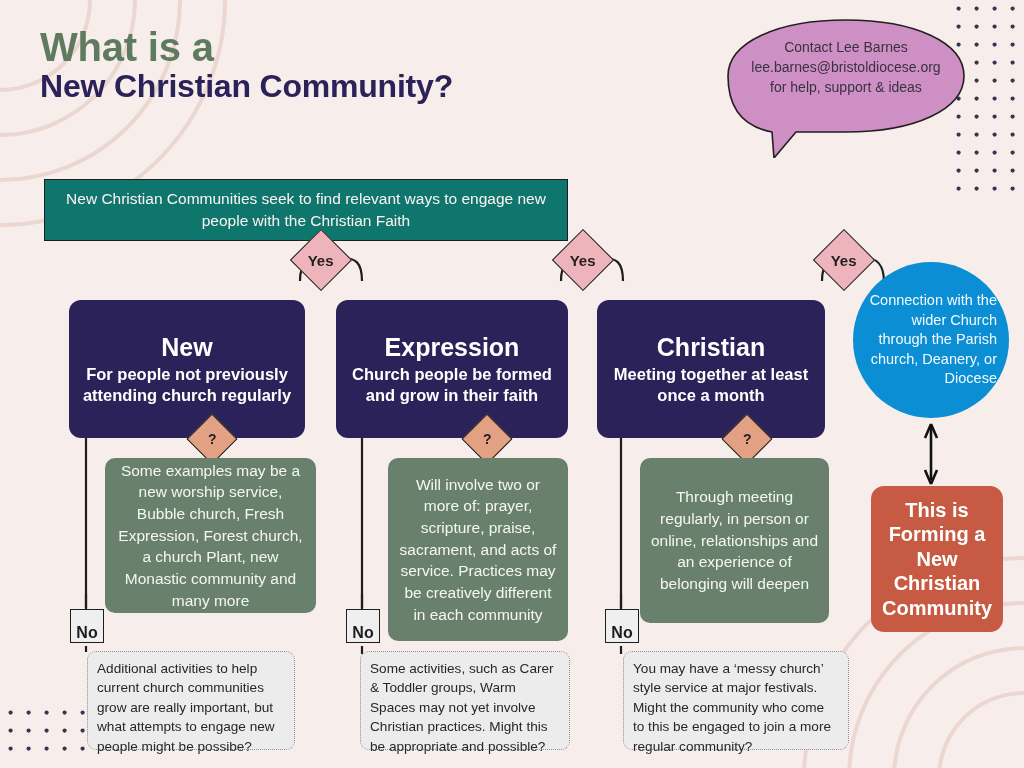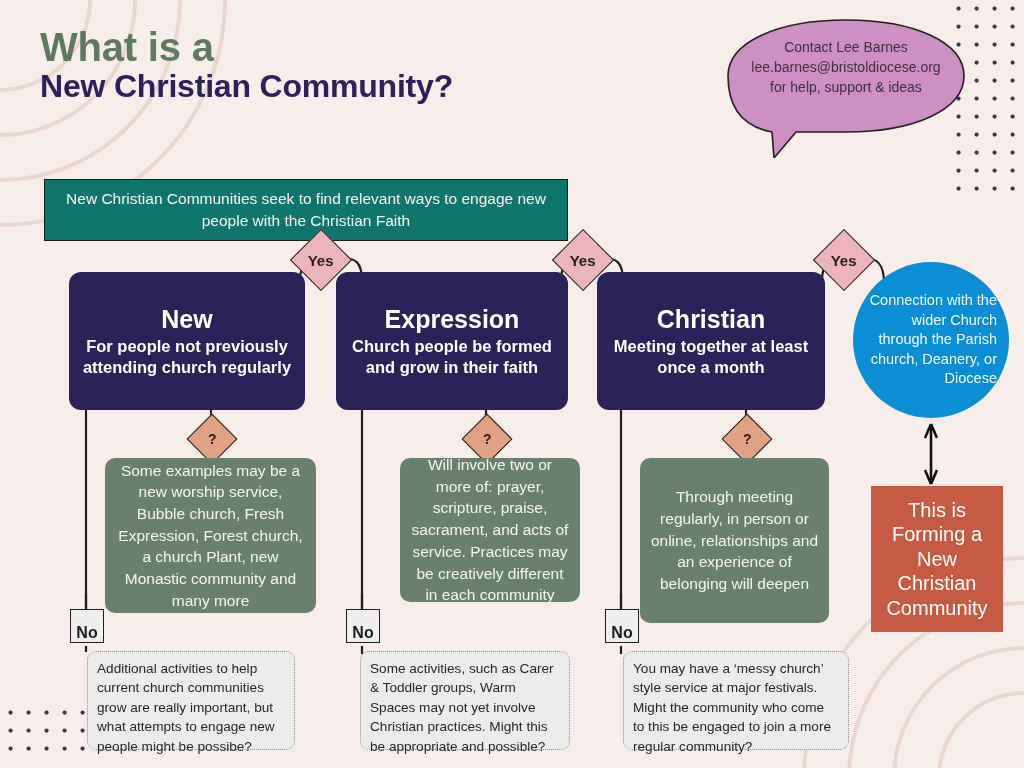--- a/index.html
+++ b/index.html
@@ -98,20 +98,21 @@
     background: #2b2259;
     border-radius: 12px;
     color: #ffffff;
     text-align: center;
     display: flex;
     flex-direction: column;
     justify-content: center;
     align-items: center;
     padding: 6px 12px;
     box-sizing: border-box;
+    margin-top: 28px;
   }
   .navybox .head {
     font-size: 25px;
     font-weight: bold;
     line-height: 1.2;
     margin-bottom: 2px;
   }
   .navybox .sub {
     font-size: 16.5px;
     font-weight: bold;
@@ -216,24 +217,25 @@
     top: 486px;
     width: 132px;
     height: 146px;
     background: #c75a42;
     color: #ffffff;
     display: flex;
     align-items: center;
     justify-content: center;
     text-align: center;
     font-size: 20px;
-    font-weight: normal;
+    font-weight: bold;
     line-height: 1.22;
     padding: 0 6px;
     box-sizing: border-box;
+    border-radius: 13px;
   }
 
   
   #lines {
     position: absolute;
     left: 0;
     top: 0;
     width: 1024px;
     height: 768px;
     pointer-events: none;
@@ -360,21 +362,21 @@
 
   <div class="navybox" style="left:336px; top:272px; width:232px; height:138px;">
     <div class="head">Expression</div>
     <div class="sub">Church people be formed and grow in their faith</div>
   </div>
 
   <div class="diamond d-q" style="left:469px; top:421px;">
     <span>?</span>
   </div>
 
-  <div class="greenbox" style="left:388px; top:458px; width:180px; height:144px;margin-left:12px;">Will involve two or more of: prayer, scripture, praise, sacrament, and acts of service. Practices may be creatively different in each community</div>
+  <div class="greenbox" style="left:388px; top:458px; width:180px; height:183px;">Will involve two or more of: prayer, scripture, praise, sacrament, and acts of service. Practices may be creatively different in each community</div>
 
   <div class="nobox" style="left:346px; top:609px;">
     <span>No</span>
   </div>
 
   <div class="notebox" style="left:335px; top:651px; width:210px; height:99px;">Some activities, such as Carer &amp; Toddler groups, Warm Spaces may not yet involve Christian practices. Might this be appropriate and possible?</div>
 
   <div class="navybox" style="left:597px; top:272px; width:228px; height:138px;">
     <div class="head">Christian</div>
     <div class="sub">Meeting together at least once a month</div>

